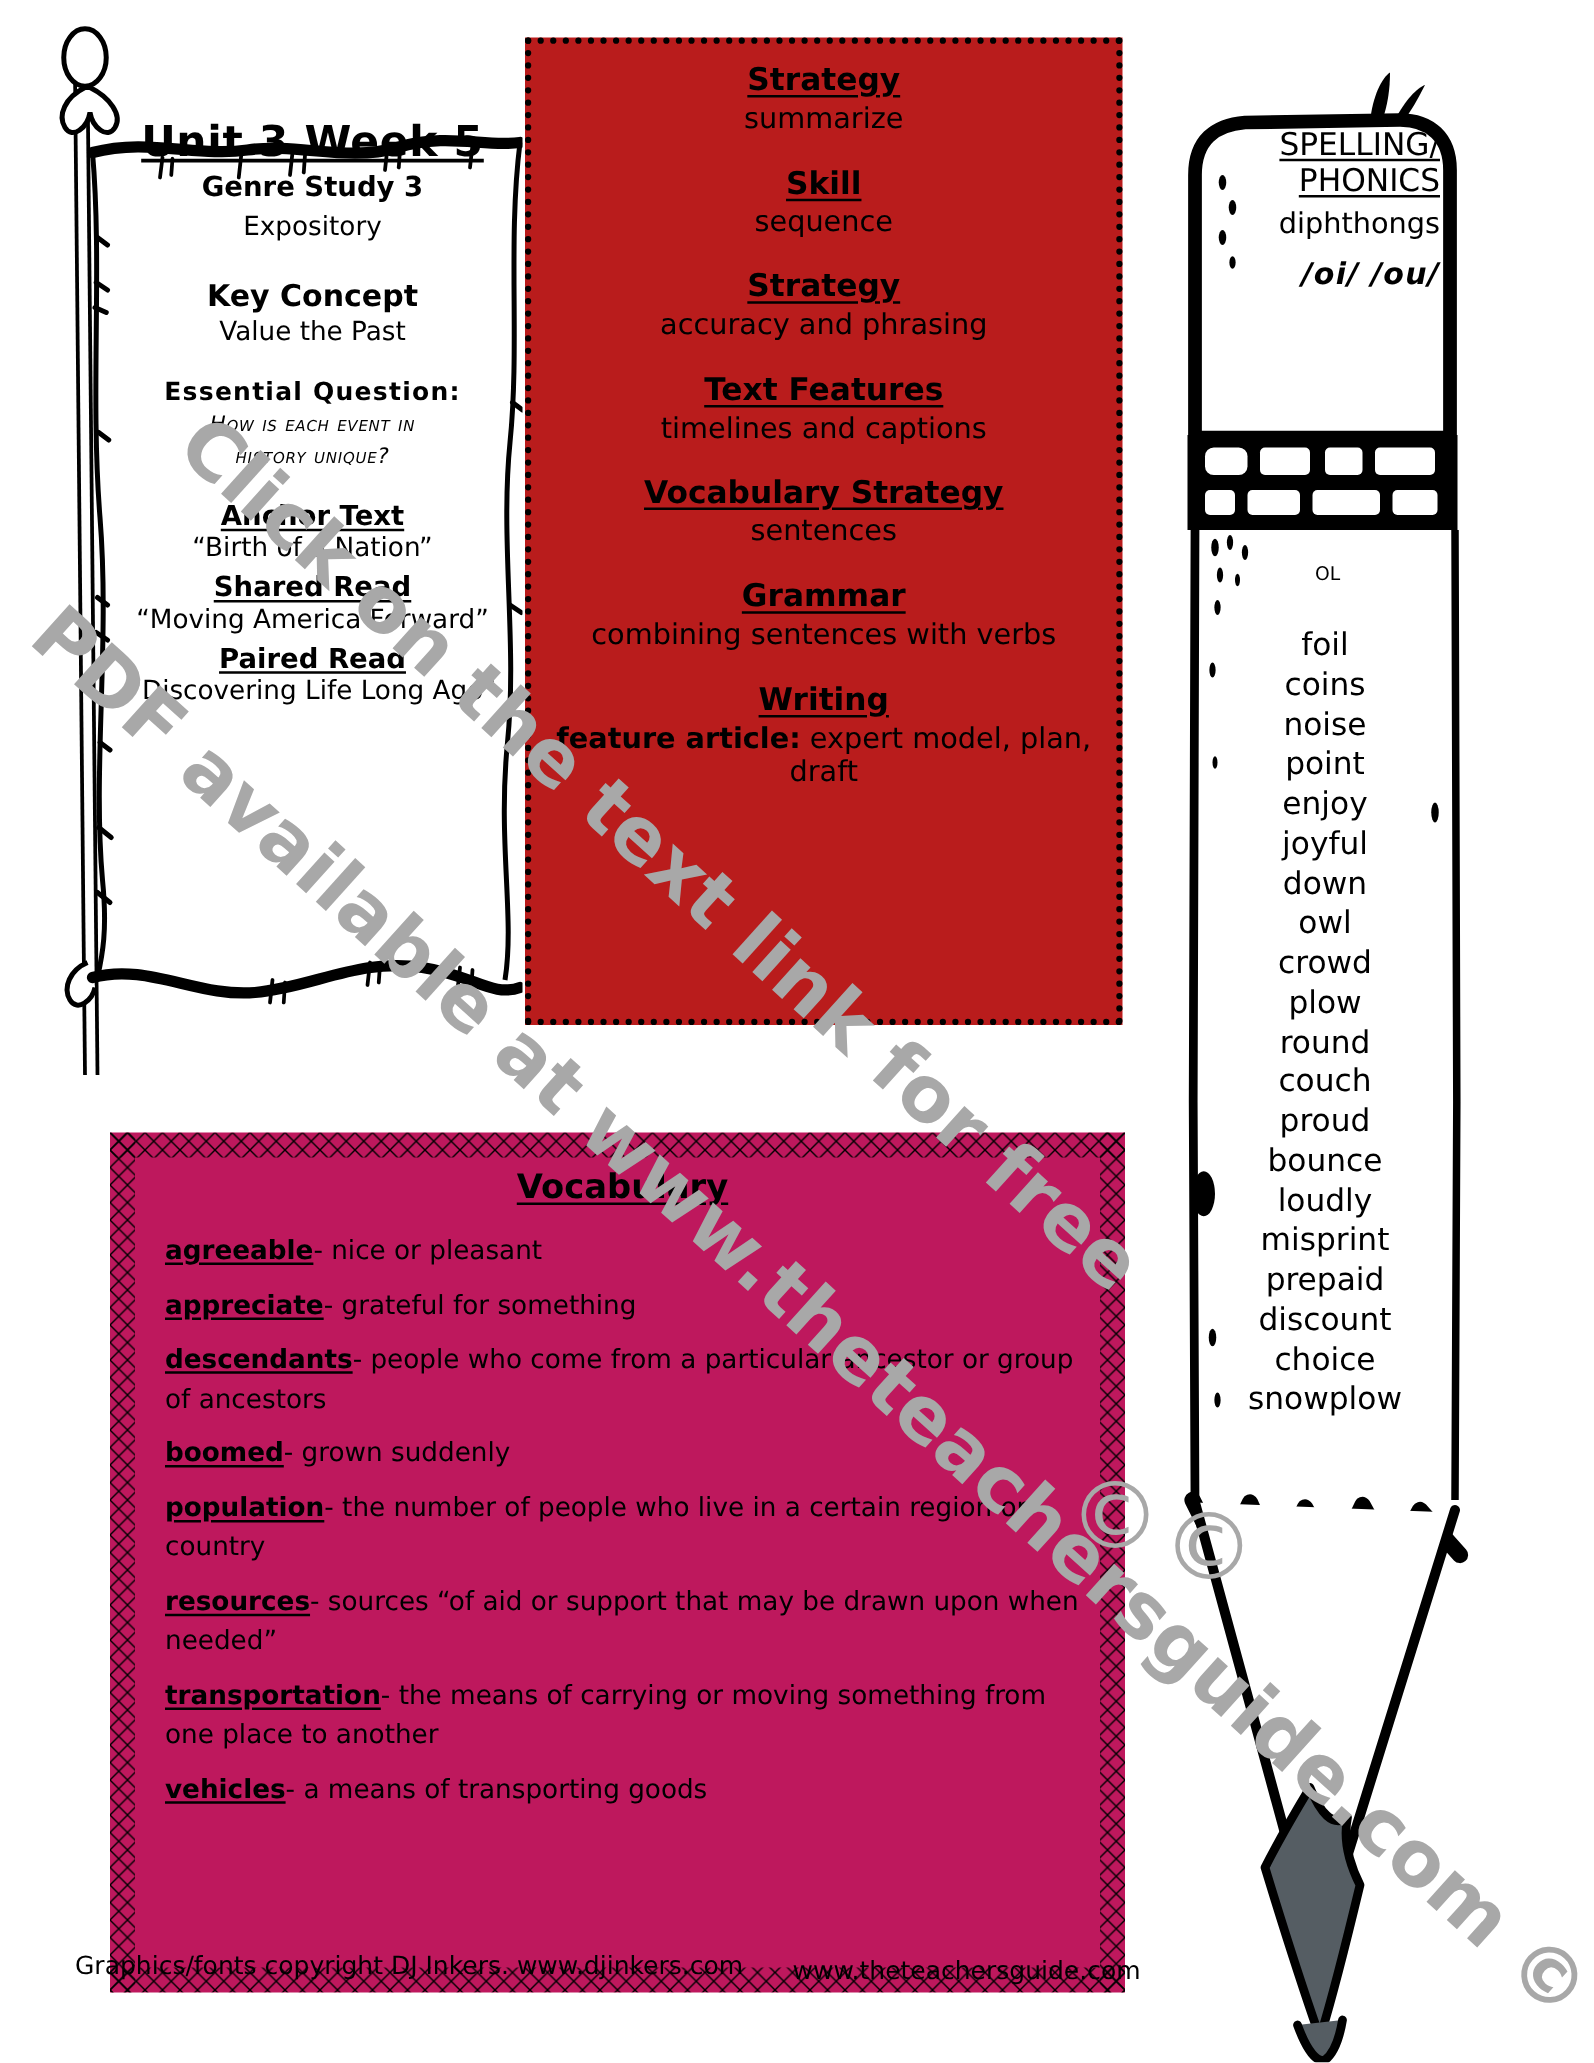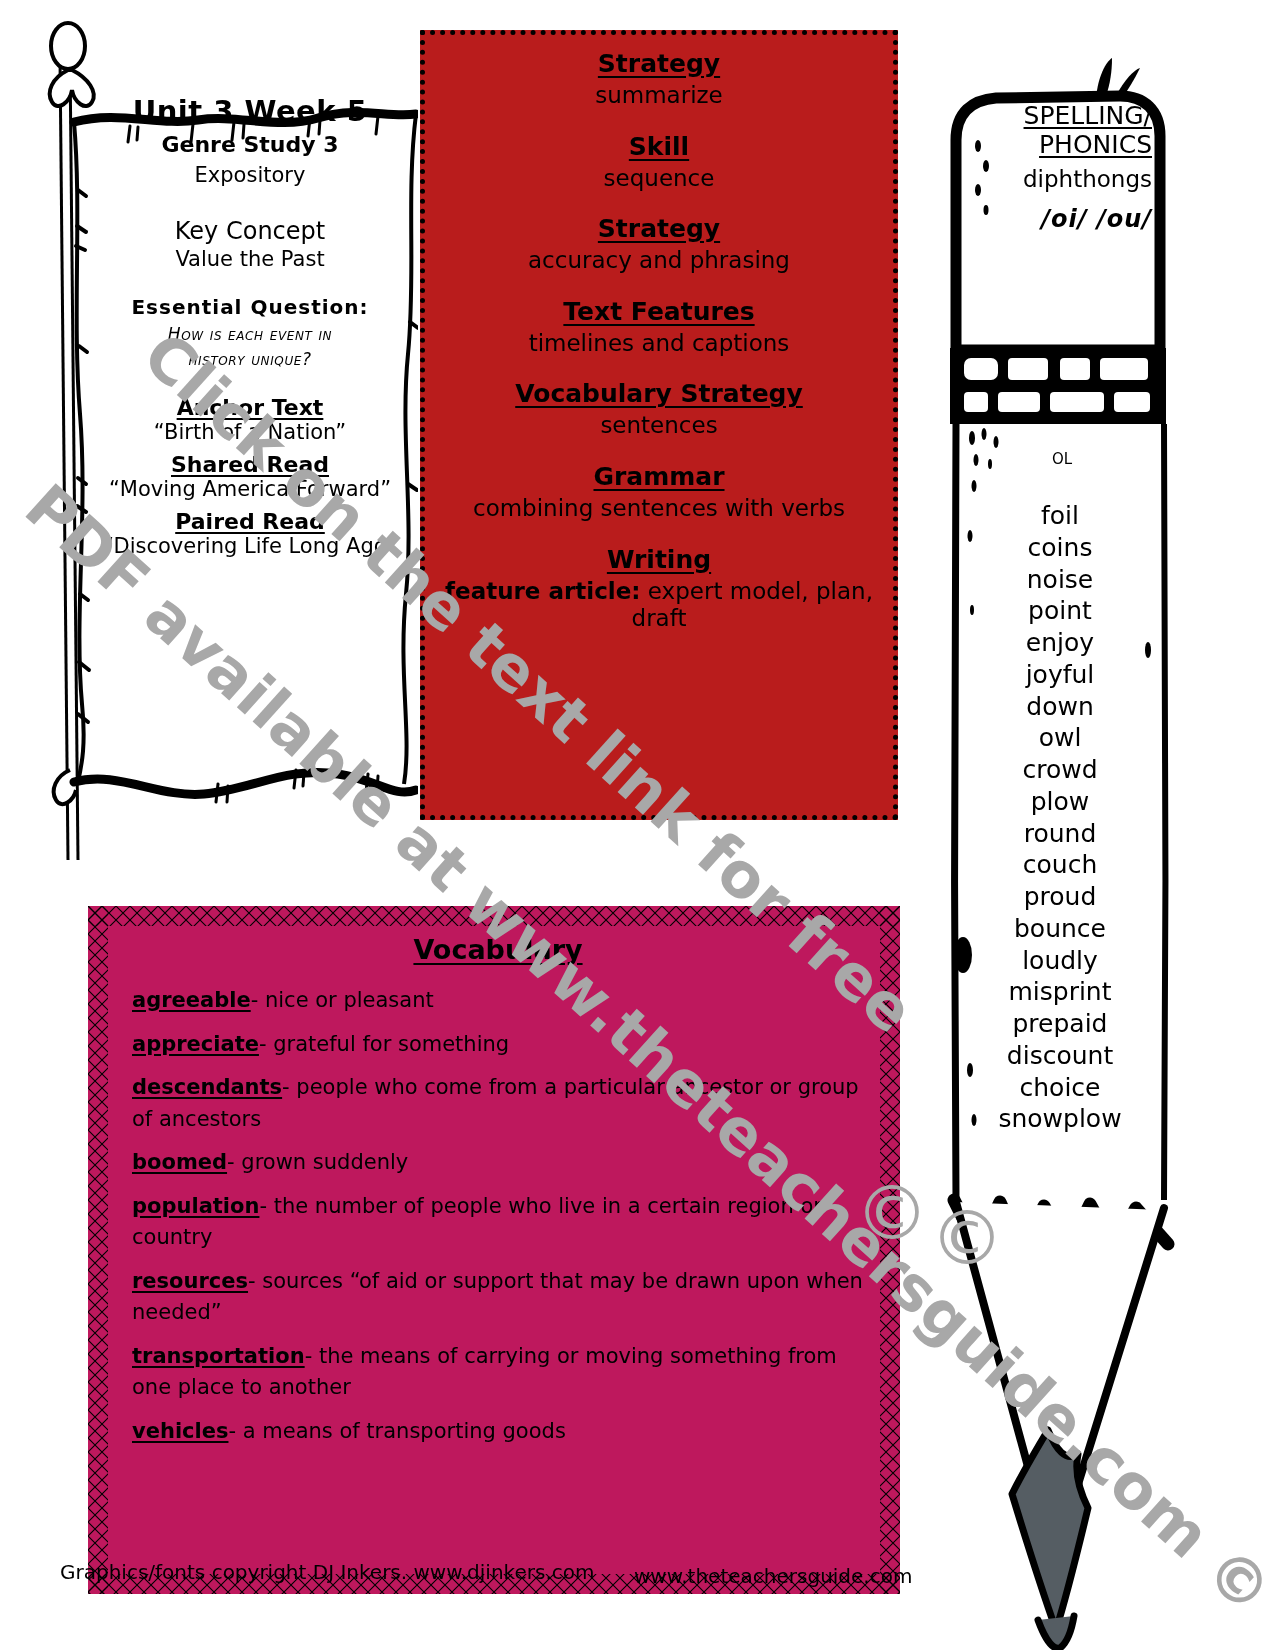--- a/index.html
+++ b/index.html
@@ -34,25 +34,25 @@
   #wmc2{left:930px;top:1195px;}
 
   
   .scroll-wrap{position:absolute;left:38px;top:14px;width:380px;height:850px;z-index:5;}
   .scroll-wrap svg{position:absolute;left:0;top:0;}
   .scroll-content{
     position:absolute;left:62px;top:80px;width:300px;
     text-align:center;z-index:6;
   }
   .sc-title{
-    font-size:29px;font-weight:bold;letter-spacing:.5px;margin-bottom:4px;
+    font-size:34px;font-weight:bold;letter-spacing:.5px;margin-bottom:4px;text-decoration:underline;
   }
   .sc-sub{font-size:22px;font-weight:bold;margin-bottom:6px;}
   .sc-genre{font-size:21px;margin-bottom:22px;}
-  .sc-h{font-size:24px;font-weight:normal;margin-bottom:2px;}
+  .sc-h{font-size:24px;font-weight:bold;margin-bottom:2px;}
   .sc-h-u{font-size:22px;font-weight:bold;text-decoration:underline;text-underline-offset:3px;}
   .sc-v{font-size:21px;}
   .sc-eq-label{font-size:20px;font-weight:bold;letter-spacing:1px;margin-bottom:3px;}
   .sc-eq{
     font-size:17px;font-style:italic;font-variant:small-caps;
     letter-spacing:.6px;line-height:1.45;
   }
   .gap-lg{height:24px;}
   .gap-sm{height:8px;}
 

